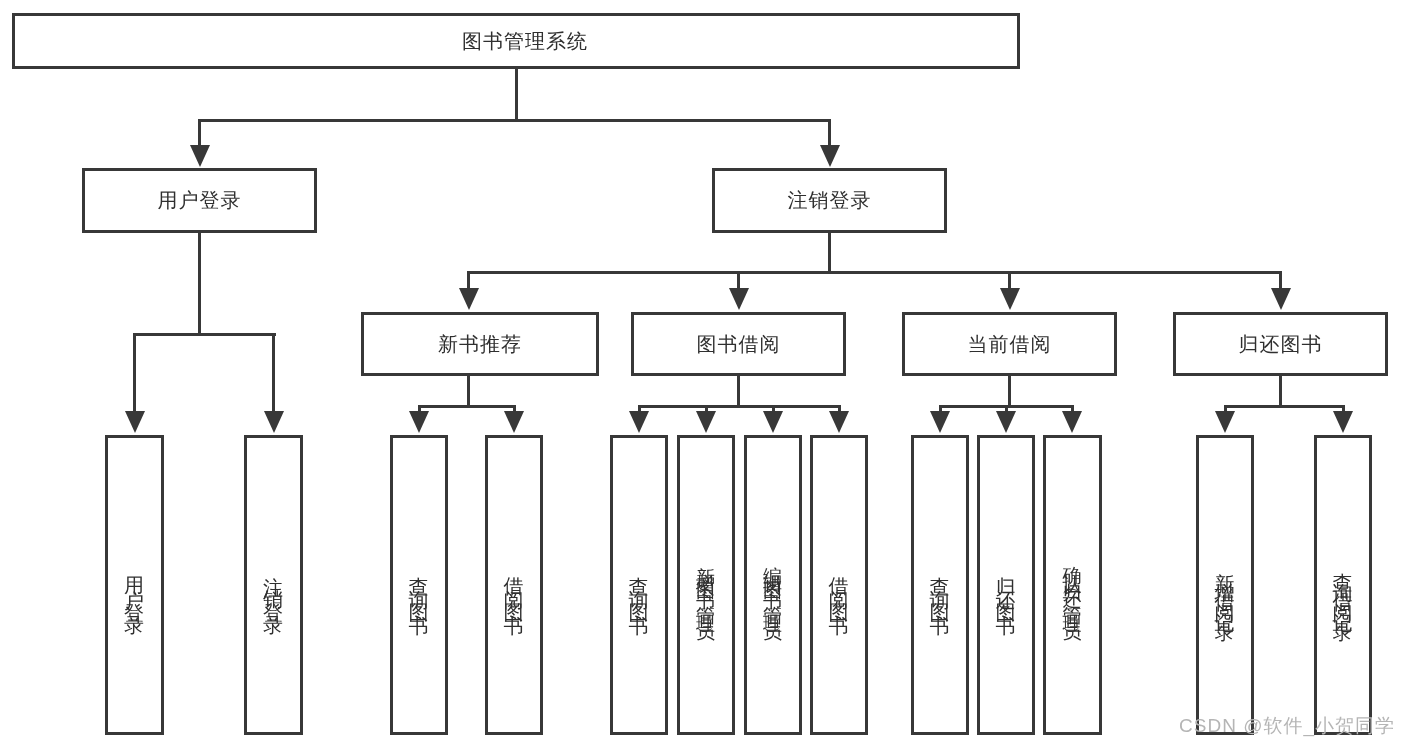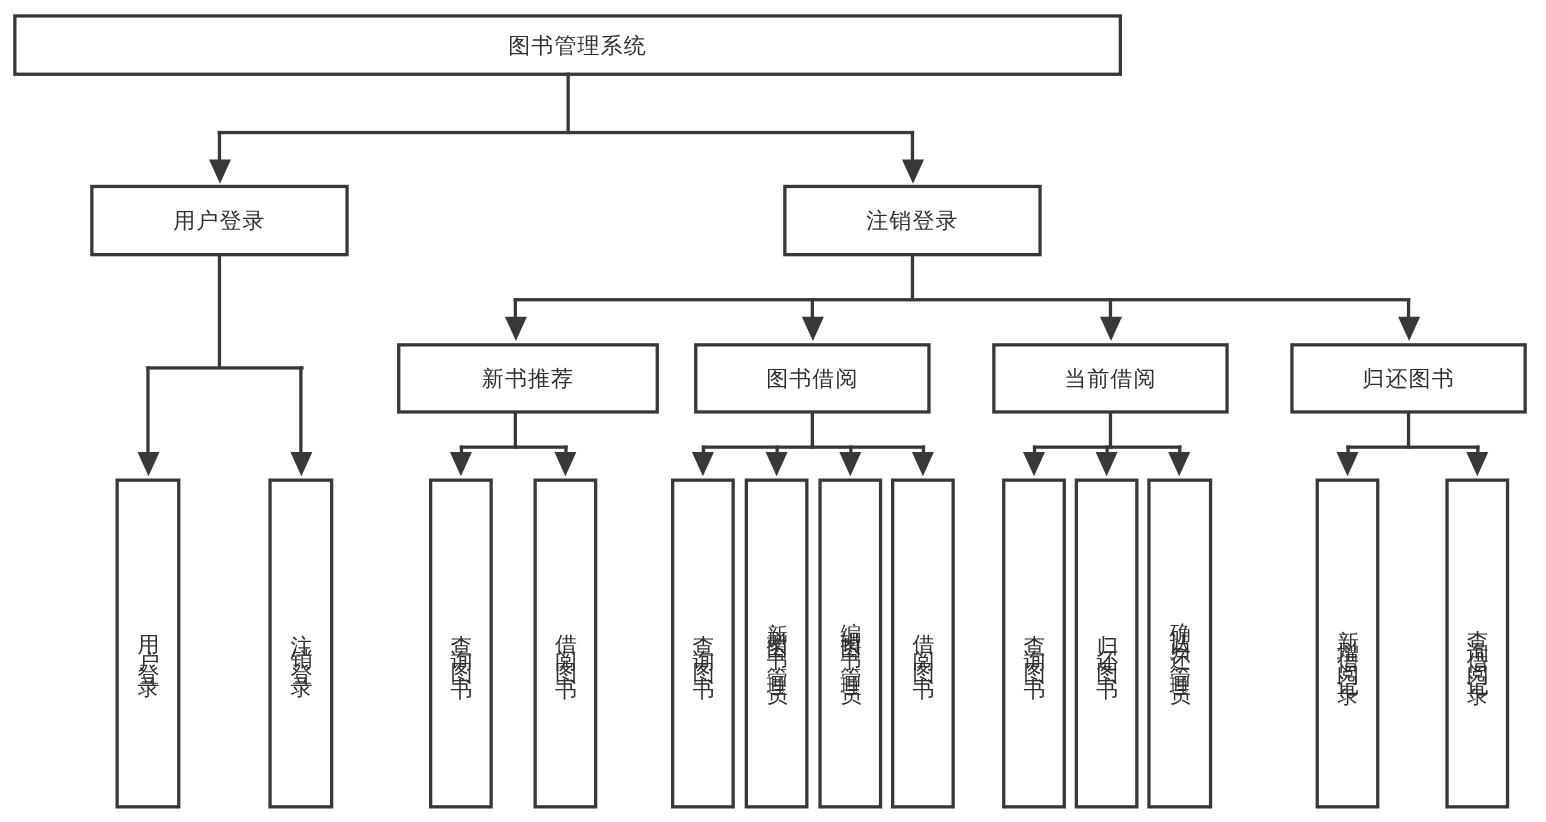--- a/index.html
+++ b/index.html
@@ -120,14 +120,15 @@
   <div class="box vbox sp9" style="left:744px;top:435px;width:58px;height:300px;">编辑图书（管理员）</div>
   <div class="box vbox" style="left:810px;top:435px;width:58px;height:300px;">借阅图书</div>
 
   <div class="box vbox" style="left:911px;top:435px;width:58px;height:300px;">查询图书</div>
   <div class="box vbox" style="left:977px;top:435px;width:58px;height:300px;">归还图书</div>
   <div class="box vbox sp9" style="left:1043px;top:435px;width:59px;height:300px;">确认归还（管理员）</div>
 
   <div class="box vbox sp6" style="left:1196px;top:435px;width:58px;height:300px;">新增借阅记录</div>
   <div class="box vbox sp6" style="left:1314px;top:435px;width:58px;height:300px;">查询借阅记录</div>
 
+  <div class="watermark">CSDN @软件_小贺同学</div>
 
 </div>
 
 </body></html>

